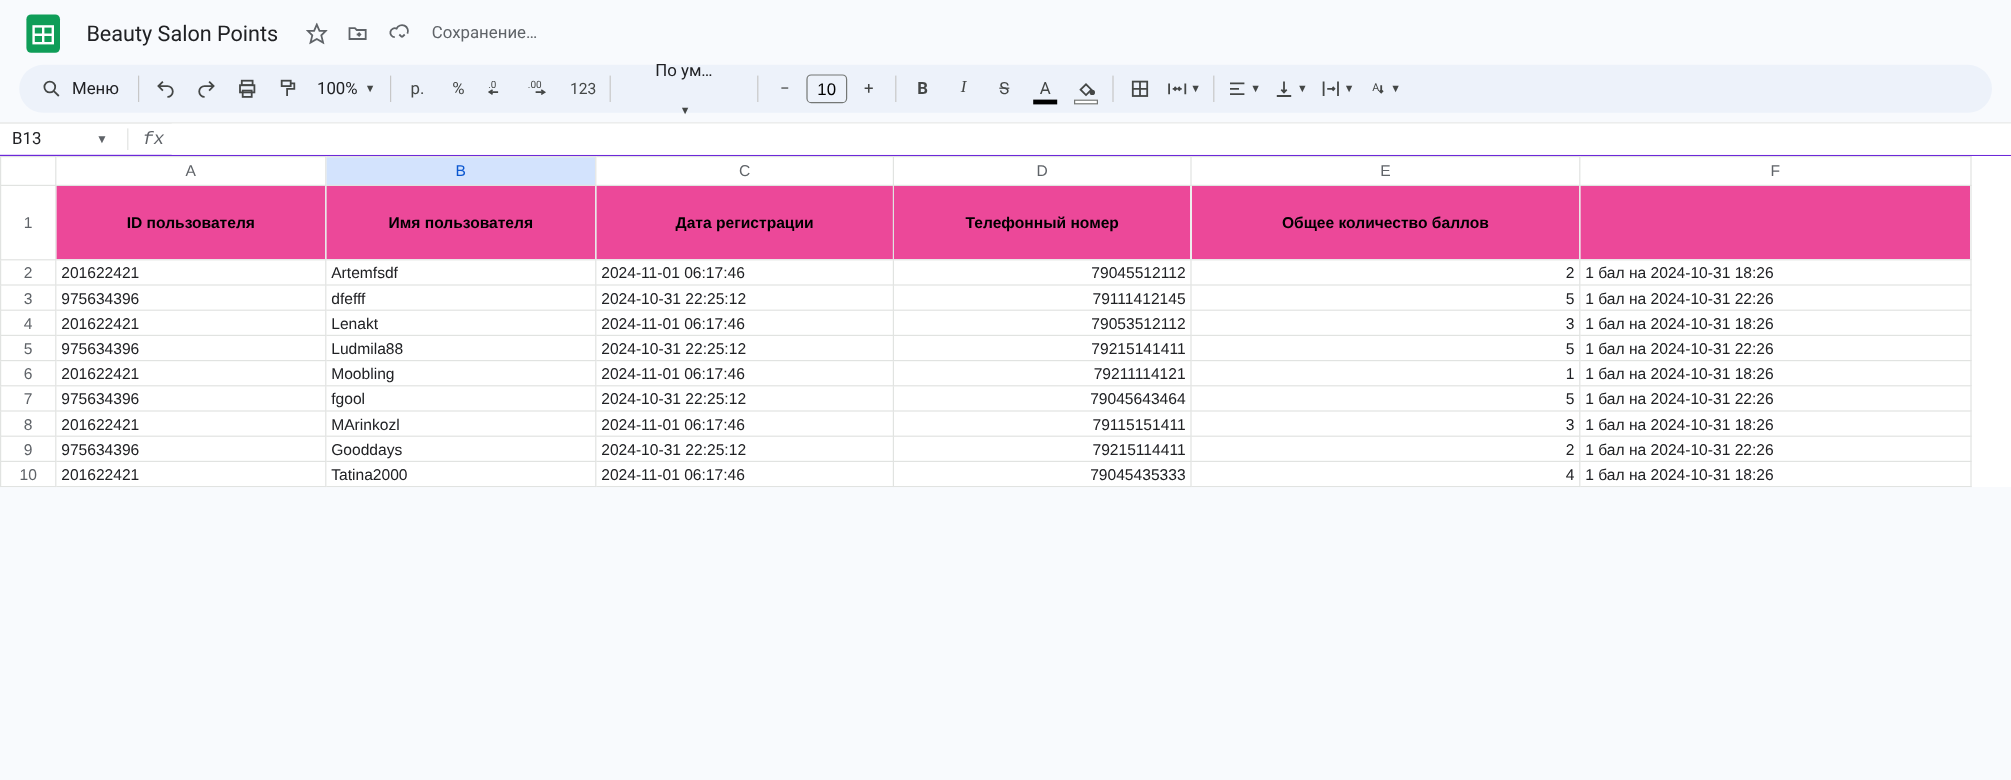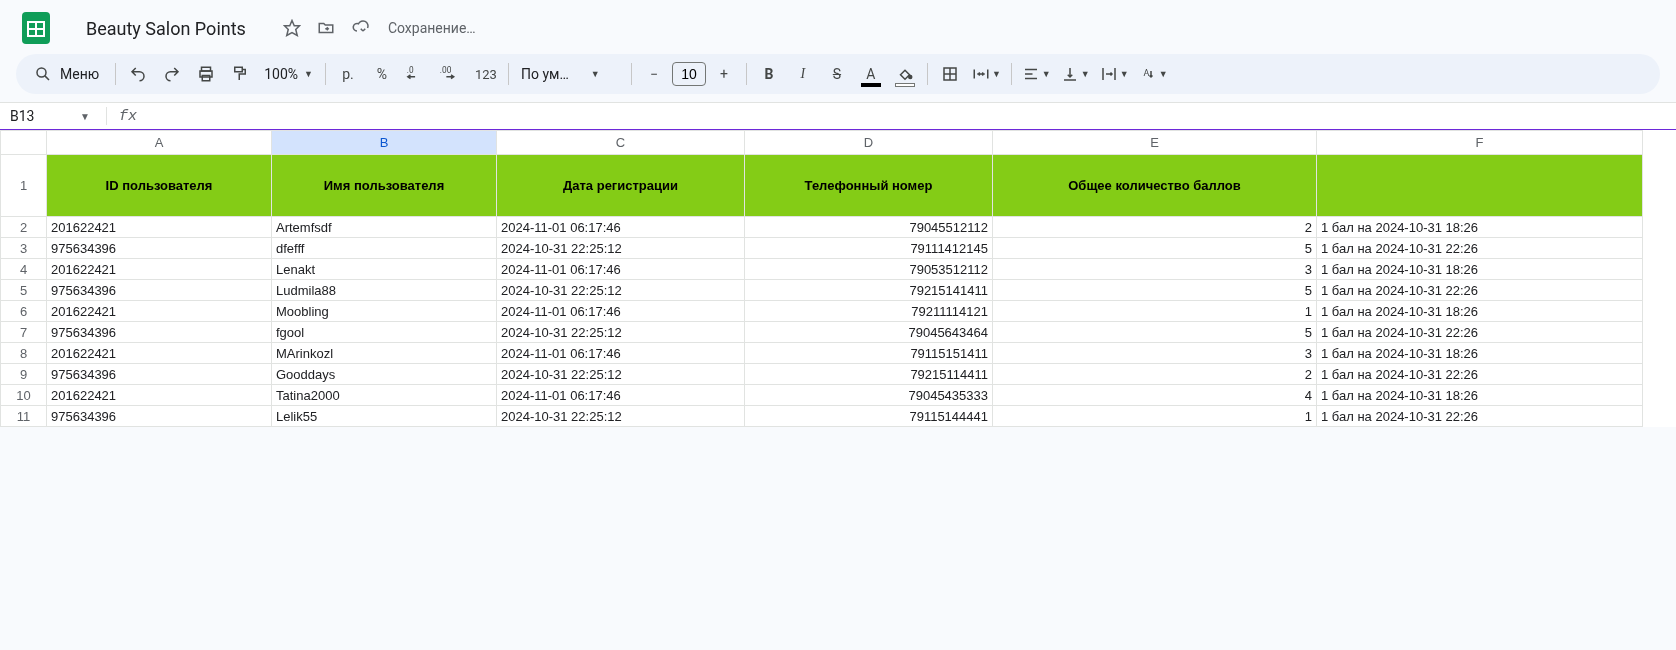--- a/index.html
+++ b/index.html
@@ -1,39 +1,39 @@
 <!DOCTYPE html>
 <html><head>
 <meta charset="utf-8">
 <style>
 * { box-sizing: border-box; margin: 0; padding: 0; }
 body { font-family: "Google Sans", Roboto, Arial, sans-serif; font-size: 14px; color: #202124; background: #f8fafd; overflow: hidden; width: 1676px; }
 
 
 .header { background: #f8fafd; padding: 8px 16px 0 16px; }
-.title-row { display: flex; align-items: center; gap: 24px; height: 40px; }
+.title-row { display: flex; align-items: center; gap: 10px; height: 40px; }
 .logo { width: 40px; height: 40px; display: flex; align-items: center; justify-content: center; }
 .logo svg { width: 36px; height: 36px; }
 .doc-title { font-size: 18px; color: #202124; font-weight: 400; padding: 2px 6px; }
 .title-icons { display: flex; align-items: center; gap: 14px; margin-left: 6px; }
 .title-icon { width: 20px; height: 20px; display: flex; align-items: center; justify-content: center; color: #5f6368; cursor: pointer; }
 .save-status { color: #5f6368; font-size: 14px; margin-left: 4px; }
 
 .menu-row { display: flex; align-items: center; gap: 2px; height: 36px; padding-left: 60px; }
 .menu-item { padding: 4px 10px; font-size: 14px; color: #202124; cursor: pointer; border-radius: 4px; }
 
 
 .toolbar-wrap { padding: 6px 16px 8px 16px; }
 .toolbar { background: #edf2fa; border-radius: 24px; height: 40px; display: flex; align-items: center; padding: 0 10px; gap: 2px; }
 .tool-btn { min-width: 32px; height: 32px; display: flex; align-items: center; justify-content: center; color: #444746; cursor: pointer; border-radius: 4px; padding: 0 4px; }
 .tool-sep { width: 1px; height: 22px; background: #c7c7c7; margin: 0 4px; }
 .menu-search { display: flex; align-items: center; gap: 8px; padding: 0 10px 0 8px; height: 32px; cursor: pointer; border-radius: 4px; }
 .zoom { display: flex; align-items: center; gap: 4px; padding: 0 6px; }
 .zoom-text { font-size: 14px; }
-.font-sel { display: flex; align-items: center; gap: 20px; padding: 0 6px; min-width: 110px; }
+.font-sel { display: flex; align-items: center; gap: 20px; padding: 0 6px; min-width: 110px; flex-direction: column; }
 .font-size-box { display: flex; align-items: center; gap: 2px; }
 .fs-input { width: 34px; height: 24px; border: 1px solid #747775; border-radius: 4px; text-align: center; font-size: 14px; background: transparent; }
 .text-color-btn { position: relative; }
 .text-color-underline { position: absolute; bottom: 3px; left: 6px; right: 6px; height: 4px; background: #000; }
 .fill-color-btn { position: relative; }
 .fill-color-underline { position: absolute; bottom: 3px; left: 6px; right: 6px; height: 4px; background: #fff; border: 1px solid #747775; }
 
 
 .formula-row { display: flex; align-items: center; height: 28px; border-top: 1px solid #e1e3e1; border-bottom: 1px solid #6d28d9; background: #fff; }
 .name-box { width: 100px; padding: 0 10px; font-size: 14px; color: #202124; display: flex; align-items: center; justify-content: space-between; border: none; background: transparent; height: 100%; }
@@ -43,21 +43,21 @@
 .formula-input { flex: 1; border: none; outline: none; font-size: 14px; padding: 0 6px; height: 100%; }
 
 
 .grid-wrap { background: #fff; position: relative; }
 .grid { border-collapse: collapse; table-layout: fixed; }
 .grid th, .grid td { border: 1px solid #e1e3e1; font-size: 13px; font-family: Arial, sans-serif; overflow: hidden; white-space: nowrap; }
 .corner { width: 46px; height: 24px; background: #fff; border-right: 1px solid #c0c0c0; border-bottom: 1px solid #c0c0c0; }
 .col-head { height: 24px; background: #fff; text-align: center; color: #5f6368; font-weight: normal; border-bottom: 1px solid #c0c0c0; font-size: 11px; }
 .col-head.selected { background: #d3e3fd; color: #0b57d0; }
 .row-head { width: 46px; background: #fff; text-align: center; color: #5f6368; font-weight: normal; border-right: 1px solid #c0c0c0; font-size: 11px; }
-.hdr-row td { background: #84cc16; font-weight: bold; text-align: center; height: 62px; vertical-align: middle; font-size: 13px; color: #000; }
+.hdr-row td { background: #ec4899; font-weight: bold; text-align: center; height: 62px; vertical-align: middle; font-size: 13px; color: #000; }
 .data-row td { height: 21px; padding: 0 4px; vertical-align: middle; }
 .data-row td.num { text-align: right; }
 .data-row td.txt { text-align: left; }
 .cA { width: 225px; }
 .cB { width: 225px; }
 .cC { width: 248px; }
 .cD { width: 248px; }
 .cE { width: 324px; }
 .cF { width: 326px; }
 
@@ -340,24 +340,15 @@
         </tr>
         <tr class="data-row">
           <th class="row-head">10</th>
           <td class="txt">201622421</td>
           <td class="txt">Tatina2000</td>
           <td class="txt">2024-11-01 06:17:46</td>
           <td class="num">79045435333</td>
           <td class="num">4</td>
           <td class="txt">1 бал на 2024-10-31 18:26</td>
         </tr>
-        <tr class="data-row">
-          <th class="row-head">11</th>
-          <td class="txt">975634396</td>
-          <td class="txt">Lelik55</td>
-          <td class="txt">2024-10-31 22:25:12</td>
-          <td class="num">79115144441</td>
-          <td class="num">1</td>
-          <td class="txt">1 бал на 2024-10-31 22:26</td>
-        </tr>
       </tbody>
   </table>
 </div>
 
 </body></html>

